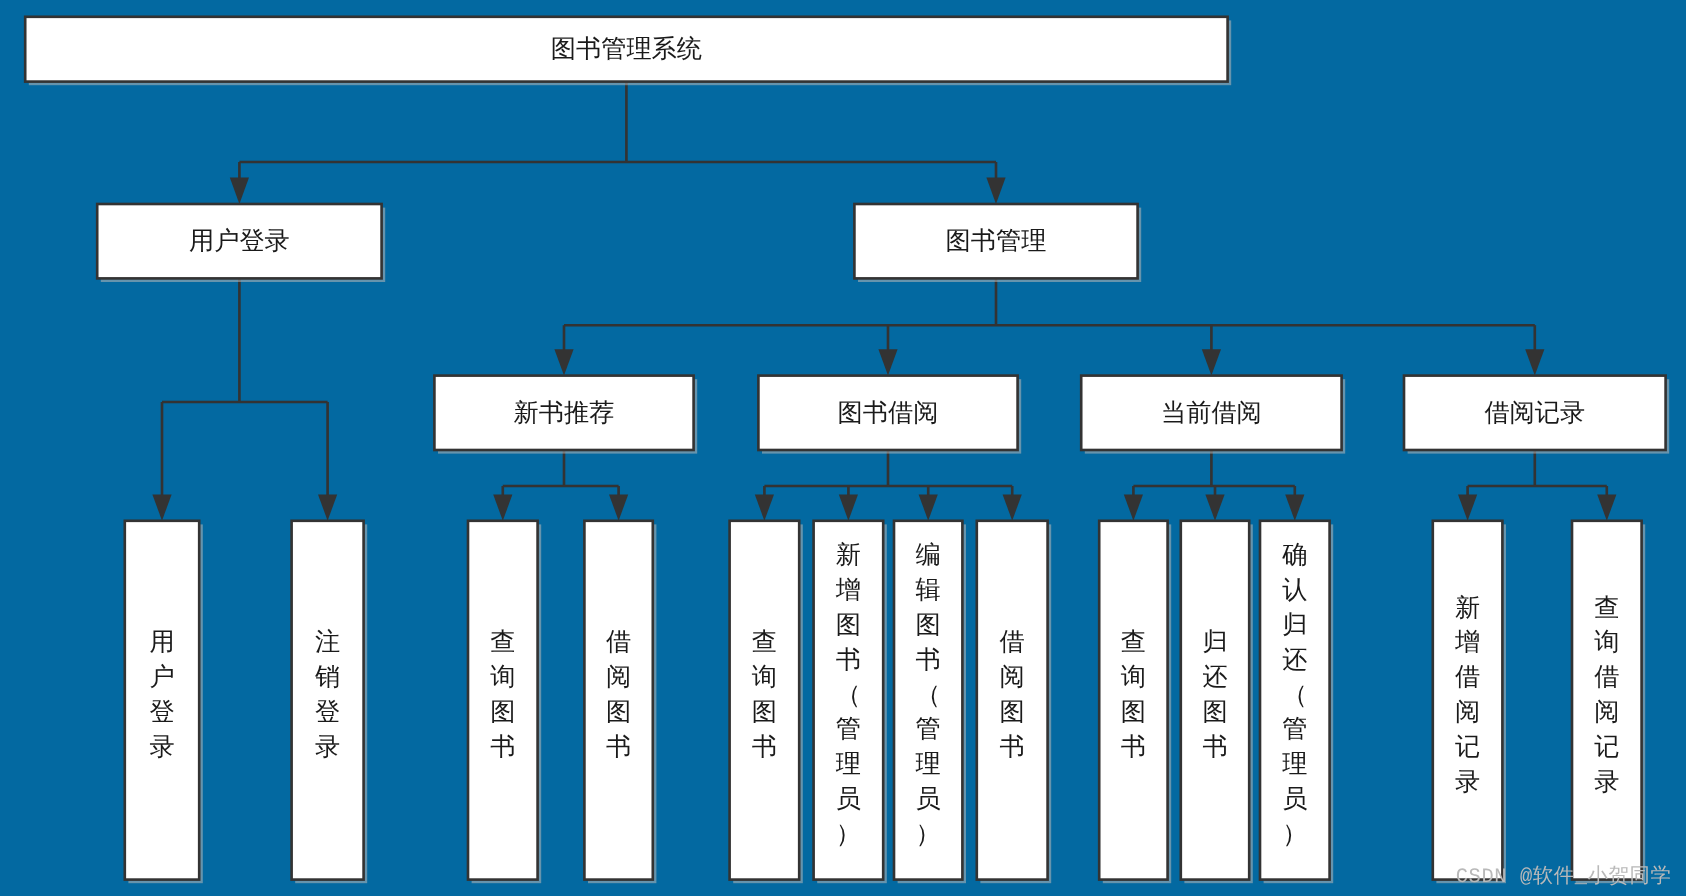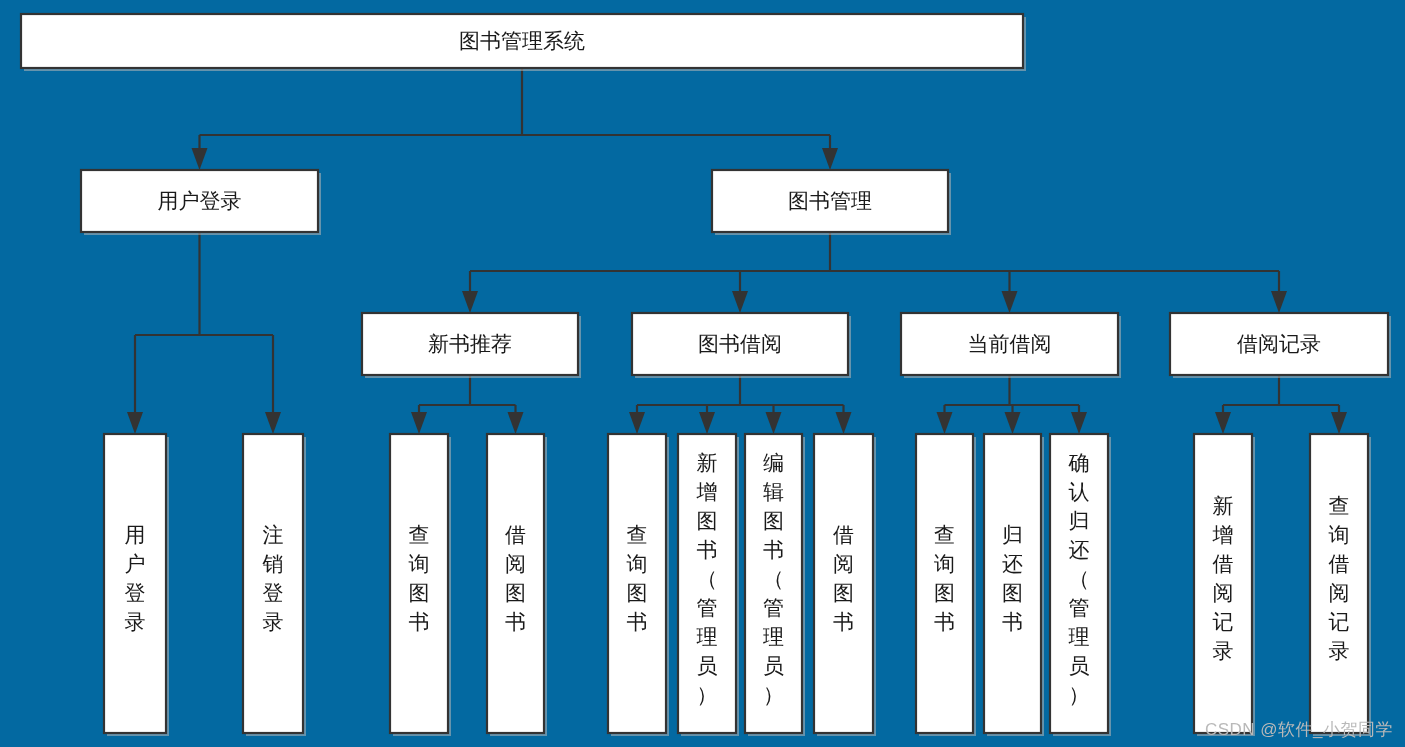--- a/index.html
+++ b/index.html
@@ -55,21 +55,21 @@
   .node-label-vertical {
     fill: #1a1a1a;
     font-family: "Liberation Sans", "DejaVu Sans", sans-serif;
     font-size: 21px;
     text-anchor: middle;
   }
   .watermark-text {
     position: absolute;
     right: 12px;
     bottom: 6px;
-    font-family: Liberation Sans, sans-serif;
+    font-family: Liberation Mono, monospace;
     font-size: 17px;
     color: #b9b9b9;
     white-space: nowrap;
     letter-spacing: 0.5px;
     pointer-events: none;
   }
 </style>
 </head>
 <body>
 

